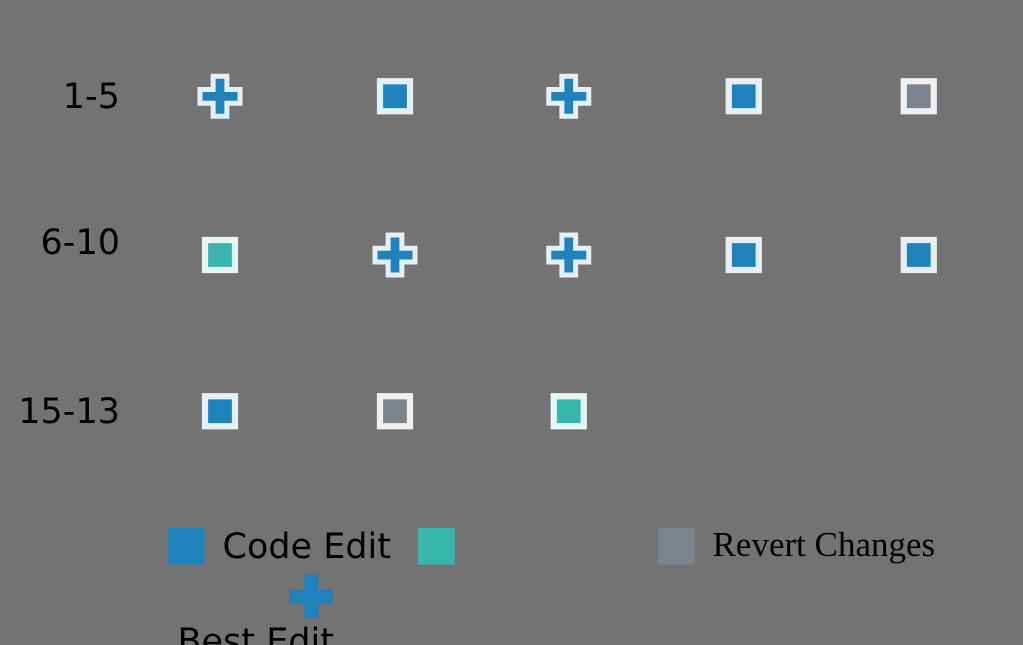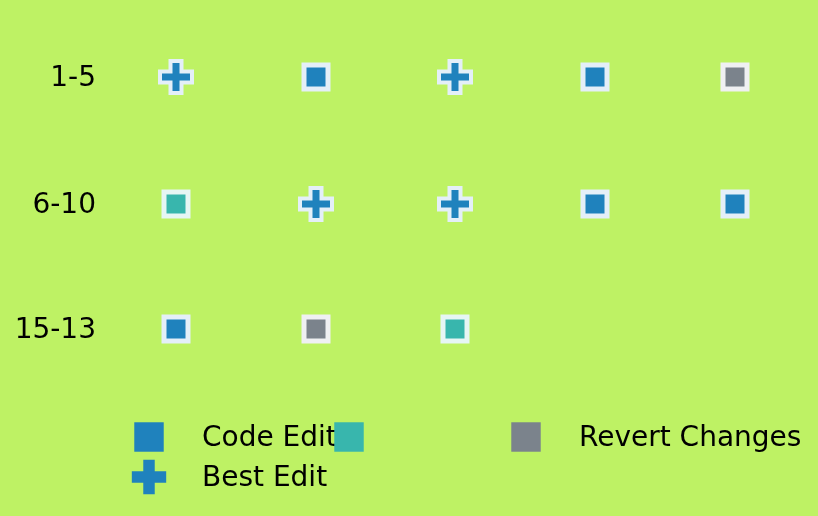--- a/index.html
+++ b/index.html
@@ -5,21 +5,21 @@
   html, body {
     margin: 0;
     padding: 0;
     background: #ffffff;
     font-family: "DejaVu Sans", "Liberation Sans", sans-serif;
   }
   .figure {
     position: relative;
     width: 818px;
     height: 516px;
-    background: #bef264;
+    background: #737373;
     overflow: hidden;
   }
   .tick-label {
     position: absolute;
     left: 0;
     width: 96px;
     height: 36px;
     line-height: 36px;
     text-align: right;
     font-size: 28px;
@@ -29,21 +29,20 @@
   .marker {
     position: absolute;
     width: 44px;
     height: 44px;
   }
   .legend-item {
     position: absolute;
     display: flex;
     align-items: flex-end;
     height: 36px;
-    gap: 24px;
   }
   .legend-swatch {
     width: 36px;
     height: 36px;
     flex: 0 0 36px;
   }
   .legend-label {
     margin-left: 11px;
     font-size: 28px;
     line-height: 36px;
@@ -65,21 +64,21 @@
         </svg></div>
       <div class="marker" style="left: 433px; top: 55px;"><svg width="44" height="44" viewBox="-22 -22 44 44">
           <path d="M -5.5 -16 H 5.5 V -5.5 H 16 V 5.5 H 5.5 V 16 H -5.5 V 5.5 H -16 V -5.5 H -5.5 Z" fill="#1f82bd" stroke="#e4eff8" stroke-width="4"></path>
         </svg></div>
       <div class="marker" style="left: 573px; top: 55px;"><svg width="44" height="44" viewBox="-22 -22 44 44">
           <rect x="-12" y="-12" width="24" height="24" fill="#1f82bd" stroke="#e4eff8" stroke-width="5"></rect>
         </svg></div>
       <div class="marker" style="left: 713px; top: 55px;"><svg width="44" height="44" viewBox="-22 -22 44 44">
           <rect x="-12" y="-12" width="24" height="24" fill="#7b838c" stroke="#eff0f2" stroke-width="5"></rect>
         </svg></div>
-      <div class="tick-label" style="top: 186px;">6-10</div>
+      <div class="tick-label" style="top: 176px;">6-10</div>
       <div class="marker" style="left: 154px; top: 182px;"><svg width="44" height="44" viewBox="-22 -22 44 44">
           <rect x="-12" y="-12" width="24" height="24" fill="#38b6ad" stroke="#e6f6f4" stroke-width="5"></rect>
         </svg></div>
       <div class="marker" style="left: 294px; top: 182px;"><svg width="44" height="44" viewBox="-22 -22 44 44">
           <path d="M -5.5 -16 H 5.5 V -5.5 H 16 V 5.5 H 5.5 V 16 H -5.5 V 5.5 H -16 V -5.5 H -5.5 Z" fill="#1f82bd" stroke="#e4eff8" stroke-width="4"></path>
         </svg></div>
       <div class="marker" style="left: 433px; top: 182px;"><svg width="44" height="44" viewBox="-22 -22 44 44">
           <path d="M -5.5 -16 H 5.5 V -5.5 H 16 V 5.5 H 5.5 V 16 H -5.5 V 5.5 H -16 V -5.5 H -5.5 Z" fill="#1f82bd" stroke="#e4eff8" stroke-width="4"></path>
         </svg></div>
       <div class="marker" style="left: 573px; top: 182px;"><svg width="44" height="44" viewBox="-22 -22 44 44">
@@ -104,26 +103,26 @@
         <span class="legend-swatch"><svg width="36" height="36" viewBox="-22 -22 44 44">
             <rect x="-18" y="-18" width="36" height="36" fill="#1f82bd"></rect>
           </svg></span>
         <span class="legend-label">Code Edit</span>
       </div>
       <div class="legend-item" style="left: 331px; top: 419px;">
         <span class="legend-swatch"><svg width="36" height="36" viewBox="-22 -22 44 44">
             <rect x="-18" y="-18" width="36" height="36" fill="#38b6ad"></rect>
           </svg></span>
       </div>
-      <div class="legend-item" style="left: 508px; top: 419px;">
+      <div class="legend-item" style="left: 523px; top: 419px; font-family: Liberation Serif, serif;">
         <span class="legend-swatch"><svg width="36" height="36" viewBox="-22 -22 44 44">
             <rect x="-18" y="-18" width="36" height="36" fill="#7b838c"></rect>
           </svg></span>
         <span class="legend-label">Revert Changes</span>
       </div>
-      <div class="legend-item" style="left: 131px; top: 459px;">
+      <div class="legend-item" style="left: 131px; top: 459px; flex-direction: column;">
         <span class="legend-swatch"><svg width="36" height="36" viewBox="-22 -22 44 44">
             <path d="M -7 -21 H 7 V -7 H 21 V 7 H 7 V 21 H -7 V 7 H -21 V -7 H -7 Z" fill="#1f82bd"></path>
           </svg></span>
         <span class="legend-label">Best Edit</span>
       </div>
     </div>
 </div>
 
 </body></html>

